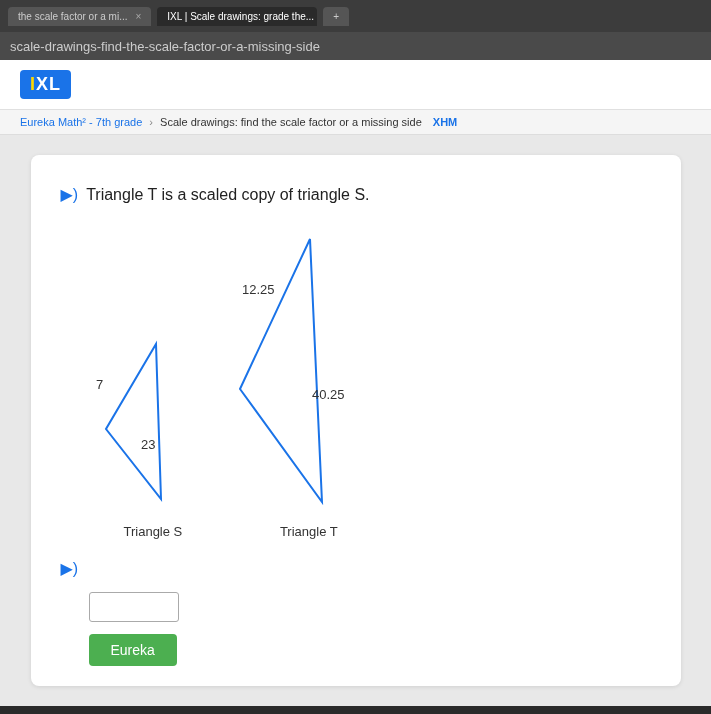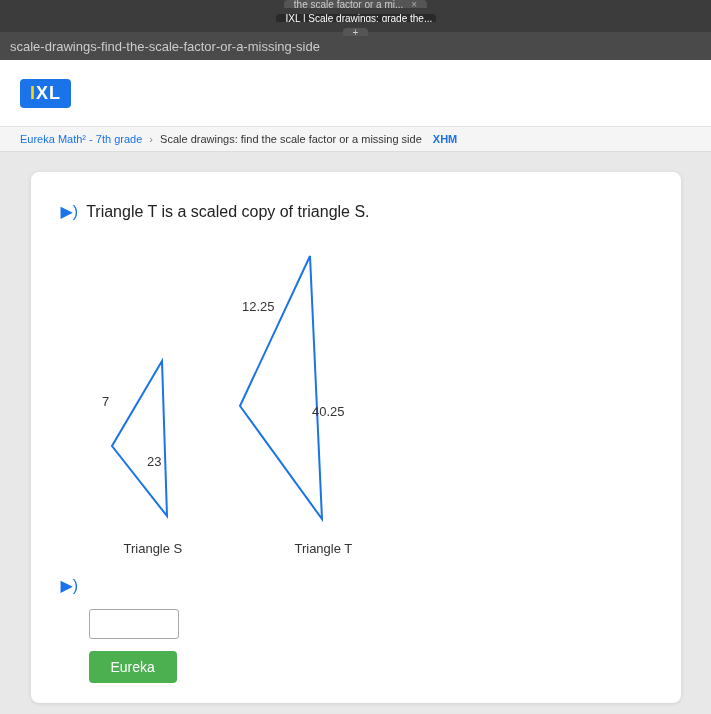--- a/index.html
+++ b/index.html
@@ -12,21 +12,20 @@
     }
 
     
     .browser-bar {
       background: #3c3c3c;
       height: 32px;
       display: flex;
       align-items: center;
       padding: 0 8px;
       gap: 6px;
-      flex-direction: column;
     }
     .tab {
       background: #555;
       color: #ccc;
       font-size: 10px;
       padding: 4px 10px;
       border-radius: 4px 4px 0 0;
       display: flex;
       align-items: center;
       gap: 4px;
@@ -54,21 +53,21 @@
       padding: 0 10px;
     }
     .address-text {
       color: #ccc;
       font-size: 13px;
     }
 
     
     .ixl-header {
       background: #fff;
-      height: 67px;
+      height: 50px;
       display: flex;
       align-items: center;
       padding: 8px 20px;
       border-bottom: 1px solid #e0e0e0;
     }
     .ixl-logo {
       background: #1a73e8;
       color: #fff;
       font-weight: bold;
       font-size: 18px;
@@ -152,21 +151,21 @@
     .diagram-area {
       display: flex;
       align-items: flex-end;
       gap: 40px;
       padding: 10px 20px 10px 20px;
       margin-bottom: 10px;
     }
     .triangle-wrapper {
       display: flex;
       flex-direction: column;
-      align-items: flex-end;
+      align-items: center;
     }
     .triangle-label {
       margin-top: 10px;
       font-size: 13px;
       color: #333;
       margin-left: 43px;
     }
     svg.triangle-svg {
       overflow: visible;
     }

